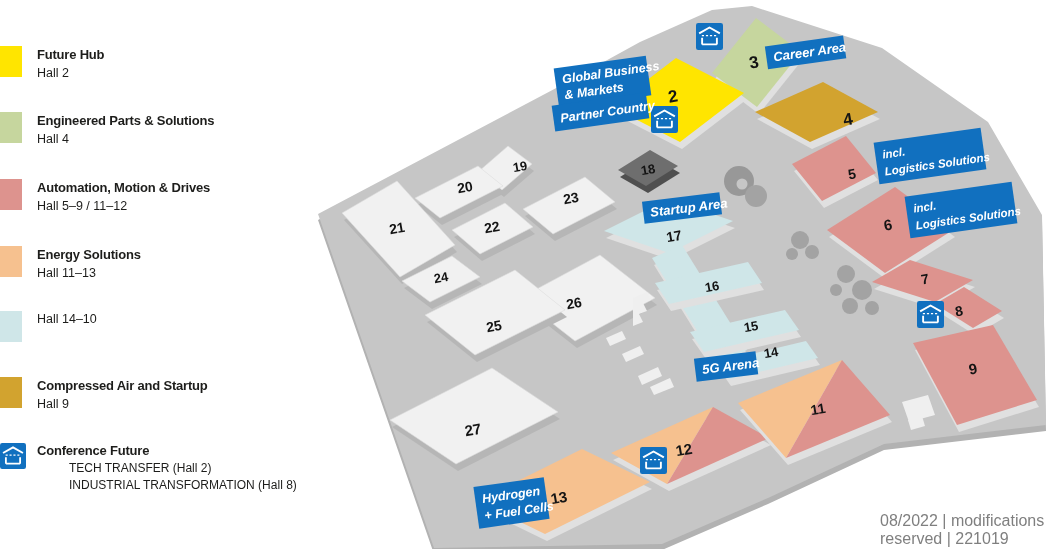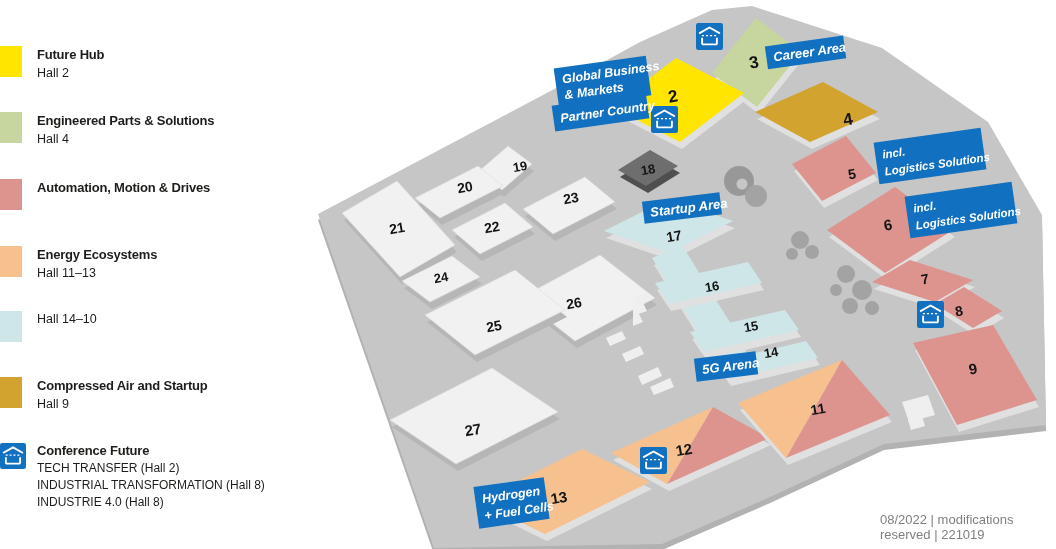--- a/index.html
+++ b/index.html
@@ -6,35 +6,35 @@
   body{width:1056px;height:549px;position:relative;overflow:hidden;
        font-family:"Liberation Sans",sans-serif;}
   .map-svg{position:absolute;left:0;top:0;}
   
   .legend{position:absolute;left:0;top:0;width:330px;height:549px;}
   .litem{position:absolute;left:0;width:330px;}
   .sw{position:absolute;left:0;top:1px;display:block;}
   .ltext{margin-left:37px;}
   .lt{font-size:13px;font-weight:bold;color:#1d1d1b;letter-spacing:-0.2px;line-height:19px;}
   .ls{font-size:12.5px;color:#1d1d1b;margin-top:2px;line-height:14px;}
-  .lline{font-size:12px;color:#1d1d1b;line-height:17px;}
+  .lline{font-size:12px;color:#1d1d1b;line-height:17px;margin-left:32px;}
   .cicon{position:absolute;left:0;top:2px;display:block;}
   
   .ground{fill:#c6c6c6;}
   .ground-under{fill:#b2b2b2;}
   .wh{fill:#f1f1f1;stroke:#dcdcdc;stroke-width:.6;}
   .whs{fill:#b6b6b6;}
   .cls{fill:#e0e0e0;}    
   .dks{fill:#4f4f4f;}    
   .deco{fill:#a3a3a3;}
   .deco2{fill:#989898;}
   .mbox{fill:#efefef;}
   .hn{fill:#141414;font-weight:bold;text-anchor:middle;}
   .blabel-text{fill:#ffffff;font-style:italic;font-weight:bold;}
-  .footer{position:absolute;left:880px;top:512px;font-size:13px;color:#7f7f7f;}
+  .footer{position:absolute;left:880px;top:512px;font-size:16px;color:#7f7f7f;}
 </style>
 </head>
 <body>
 
 <svg class="map-svg" width="1056" height="549" viewBox="0 0 1056 549">
   <defs>
     <symbol id="stageicon" viewBox="0 0 30 30">
       <rect x="0" y="0" width="30" height="30" rx="2.5"></rect>
       <path d="M3.5 11.5 L15 5 L26.5 11.5" fill="none" stroke="#fff" stroke-width="2.2" stroke-linejoin="round"></path>
       <path d="M6.5 14 H23.5" fill="none" stroke="#fff" stroke-width="1.6" stroke-dasharray="2.4 2.1"></path>
@@ -272,29 +272,30 @@
       <div class="ls">Hall 4</div>
     </div>
   </div>
 
   <div class="litem" style="top:178px">
     <svg class="sw" width="22" height="31">
       <rect width="22" height="31" fill="#DD938E"></rect>
       </svg>
     <div class="ltext">
       <div class="lt">Automation, Motion &amp; Drives</div>
+      <div class="ls">Hall 5–9 / 11–12</div>
     </div>
   </div>
 
   <div class="litem" style="top:245px">
     <svg class="sw" width="22" height="31">
       <rect width="22" height="31" fill="#F6C18F"></rect>
       </svg>
     <div class="ltext">
-      <div class="lt">Energy Ecosystems</div>
+      <div class="lt">Energy Solutions</div>
       <div class="ls">Hall 11–13</div>
     </div>
   </div>
 
   <div class="litem" style="top:310px">
     <svg class="sw" width="22" height="31">
       <rect width="22" height="31" fill="#CFE6E8"></rect>
       </svg>
     <div class="ltext">
       <div class="ls">Hall 14–10</div>
@@ -312,18 +313,17 @@
   </div>
 
   <div class="litem" style="top:441px">
     <svg class="cicon" width="26" height="26" viewBox="0 0 30 30">
       <use href="#stageicon" width="30" height="30" fill="#1170BF"></use>
       </svg>
     <div class="ltext">
       <div class="lt">Conference Future</div>
       <div class="lline">TECH TRANSFER (Hall 2)</div>
       <div class="lline">INDUSTRIAL TRANSFORMATION (Hall 8)</div>
-      <div class="lline">INDUSTRIE 4.0 (Hall 8)</div>
     </div>
   </div>
 </div>
 
 <div class="footer">08/2022 | modifications reserved | 221019</div>
 
 </body></html>

